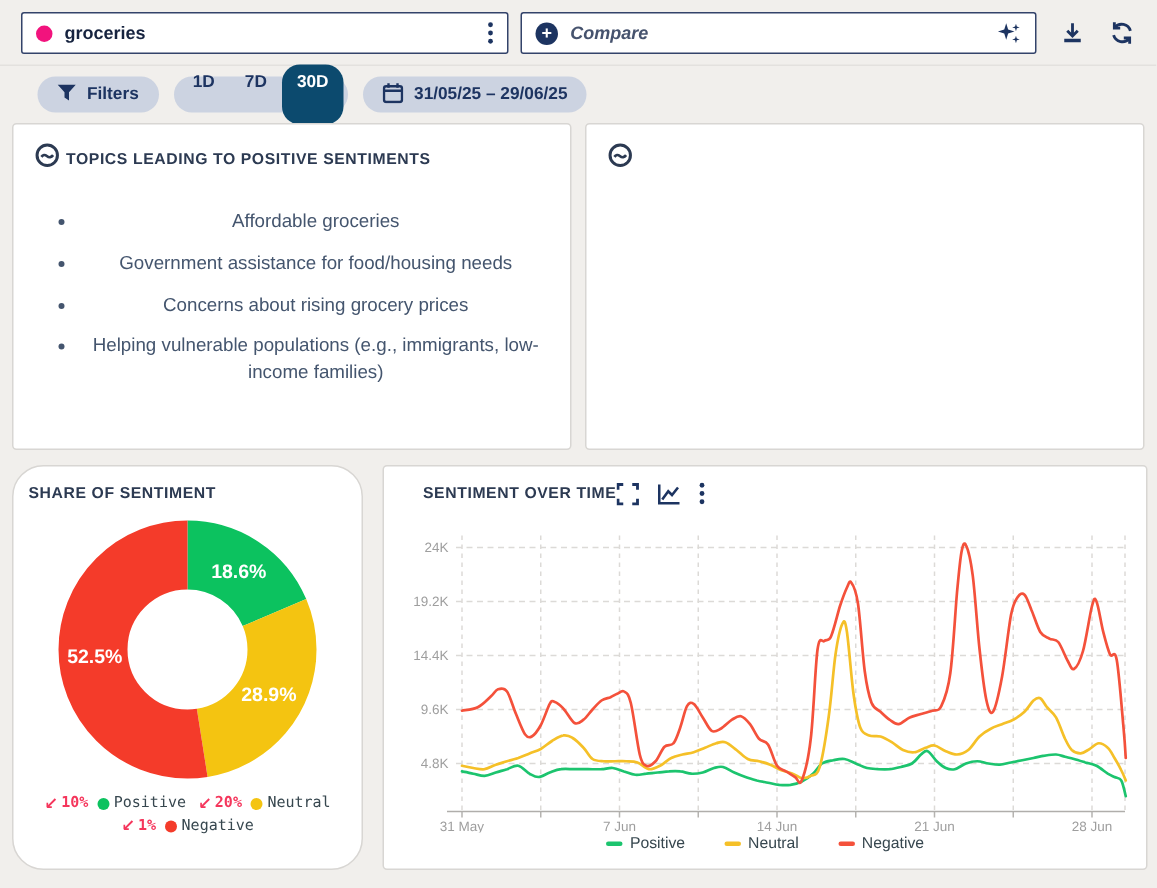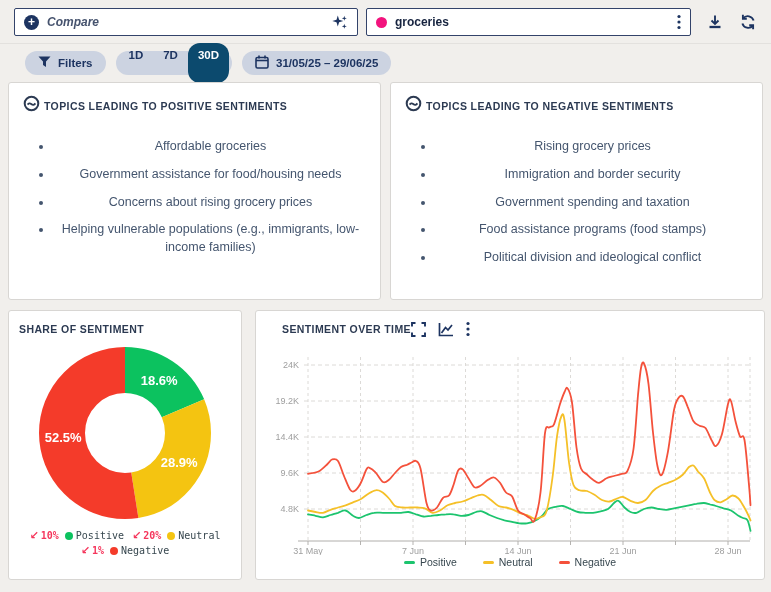--- a/index.html
+++ b/index.html
@@ -29,21 +29,21 @@
   
   .row1{display:flex;gap:9px;margin:0 8px;height:218px;}
   .row2{display:flex;gap:13px;margin:10px 8px 0;height:270px;}
   .card{box-sizing:border-box;background:#fff;border:1px solid #d8d6d3;border-radius:3px;}
   .topics-card{flex:1;padding:12px 14px;}
   .card-head{display:flex;align-items:center;gap:4px;}
   .card-title{font-size:10.5px;font-weight:bold;color:#2c3a52;letter-spacing:0.4px;}
   ul.topics-list{margin:22px 0 0;padding-left:30px;text-align:center;}
   ul.topics-list li{font-size:12.5px;color:#44556e;margin-bottom:10px;line-height:1.42;padding-left:2px;}
 
-  .donut-card{width:234px;padding:12px 10px;}
+  .donut-card{width:234px;padding:12px 10px;border-radius:21px;}
   .donut-svg{display:block;margin:4px auto 0;}
   .donut-legend{width:212px;margin:2px auto 0;display:flex;flex-wrap:wrap;justify-content:center;column-gap:8px;row-gap:2px;font-family:"DejaVu Sans Mono",monospace;font-size:10px;color:#37474f;}
   .dleg-item{display:inline-flex;align-items:center;gap:2px;white-space:nowrap;}
   .dleg-arrow{font-family:"DejaVu Sans",sans-serif;color:#f5365c;font-weight:bold;font-size:11px;}
   .dleg-chg{color:#f5365c;font-weight:bold;}
   .dleg-dot{width:8px;height:8px;border-radius:50%;display:inline-block;margin:0 1px 0 4px;}
 
   .line-card{flex:1;padding:10px 12px 4px;}
   .line-head{display:flex;align-items:center;justify-content:flex-start;margin-left:14px;}
   .chart-icons{display:flex;align-items:center;gap:12px;}
@@ -52,39 +52,39 @@
   .line-legend{display:flex;justify-content:center;gap:26px;margin-top:1px;}
   .lleg-item{display:inline-flex;align-items:center;gap:5px;font-size:10.5px;color:#37474f;cursor:pointer;}
   .lleg-swatch{width:11px;height:3px;border-radius:2px;display:inline-block;}
 </style>
 </head>
 <body>
 
 <div class="screen">
 
   <div class="toolbar">
+    <div class="input-box query-box">
+      <span class="query-dot"></span>
+      <span class="query-label">groceries</span>
+      <span class="tool-icon">
+        <svg width="4" height="16" viewBox="0 0 4 16">
+            <circle cx="2" cy="2.5" r="1.6" fill="#1d3461"></circle>
+            <circle cx="2" cy="8" r="1.6" fill="#1d3461"></circle>
+            <circle cx="2" cy="13.5" r="1.6" fill="#1d3461"></circle>
+          </svg>
+      </span>
+    </div>
     <div class="input-box compare-box">
       <span class="plus-circle"></span>
       <span class="compare-placeholder">Compare</span>
       <span class="tool-icon">
         <svg width="17" height="17" viewBox="0 0 17 17">
             <path d="M6.8 1.5 L8.1 5.7 L12.3 7 L8.1 8.3 L6.8 12.5 L5.5 8.3 L1.3 7 L5.5 5.7 Z" fill="#1d3461"></path>
             <path d="M13.3 1.8 L13.9 3.7 L15.8 4.3 L13.9 4.9 L13.3 6.8 L12.7 4.9 L10.8 4.3 L12.7 3.7 Z" fill="#1d3461"></path>
             <path d="M13.3 9.8 L13.9 11.7 L15.8 12.3 L13.9 12.9 L13.3 14.8 L12.7 12.9 L10.8 12.3 L12.7 11.7 Z" fill="#1d3461"></path>
-          </svg>
-      </span>
-    </div>
-    <div class="input-box query-box">
-      <span class="query-dot"></span>
-      <span class="query-label">groceries</span>
-      <span class="tool-icon">
-        <svg width="4" height="16" viewBox="0 0 4 16">
-            <circle cx="2" cy="2.5" r="1.6" fill="#1d3461"></circle>
-            <circle cx="2" cy="8" r="1.6" fill="#1d3461"></circle>
-            <circle cx="2" cy="13.5" r="1.6" fill="#1d3461"></circle>
           </svg>
       </span>
     </div>
     <span class="tool-icon pad">
       <svg width="18" height="18" viewBox="0 0 18 18" fill="none" stroke="#1d3461" stroke-width="1.9">
           <path d="M9 2.5 V10.5"></path>
           <path d="M5.5 7.5 L9 11 L12.5 7.5"></path>
           <path d="M3.5 14 H14.5" stroke-width="2.3"></path>
         </svg>
     </span>
@@ -143,29 +143,21 @@
         </ul>
     </div>
     <div class="card topics-card">
       <div class="card-head">
         <span>
           <svg width="17" height="17" viewBox="0 0 17 17" fill="none" stroke="#2c3a52" stroke-width="2">
               <circle cx="8.5" cy="8.5" r="6.8"></circle>
               <path d="M4.6 9.6 Q6.2 7.4 8.2 9 Q10.6 10.9 12.4 8.4" stroke-width="1.8"></path>
             </svg>
         </span>
-        <span class="card-title">TOPICS LEADING TO NEGATIVE SENTIMENTS</span>
-      </div>
-      <ul class="topics-list">
-          <li>Rising grocery prices</li>
-          <li>Immigration and border security</li>
-          <li>Government spending and taxation</li>
-          <li>Food assistance programs (food stamps)</li>
-          <li>Political division and ideological conflict</li>
-        </ul>
+      </div>
     </div>
   </div>
 
   <div class="row2">
     <div class="card donut-card">
       <div class="card-head">
         <span class="card-title">SHARE OF SENTIMENT</span>
       </div>
       <svg class="donut-svg" width="188" height="188" viewBox="0 0 188 188">
           <circle cx="94" cy="94" r="63" fill="none" stroke="#0cc25f" stroke-width="46" pathLength="100" stroke-dasharray="18.6 81.4" stroke-dashoffset="0" transform="rotate(-90 94 94)"></circle>

